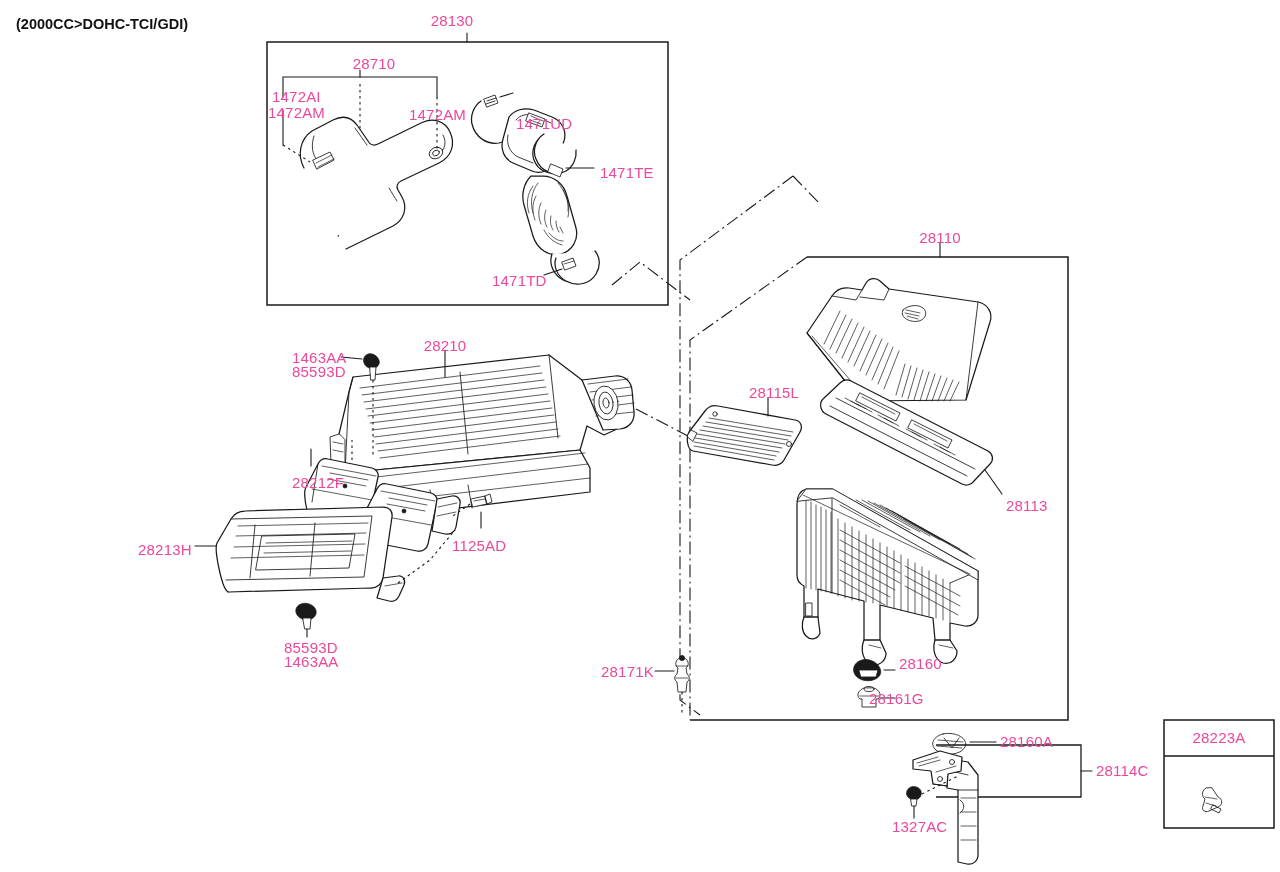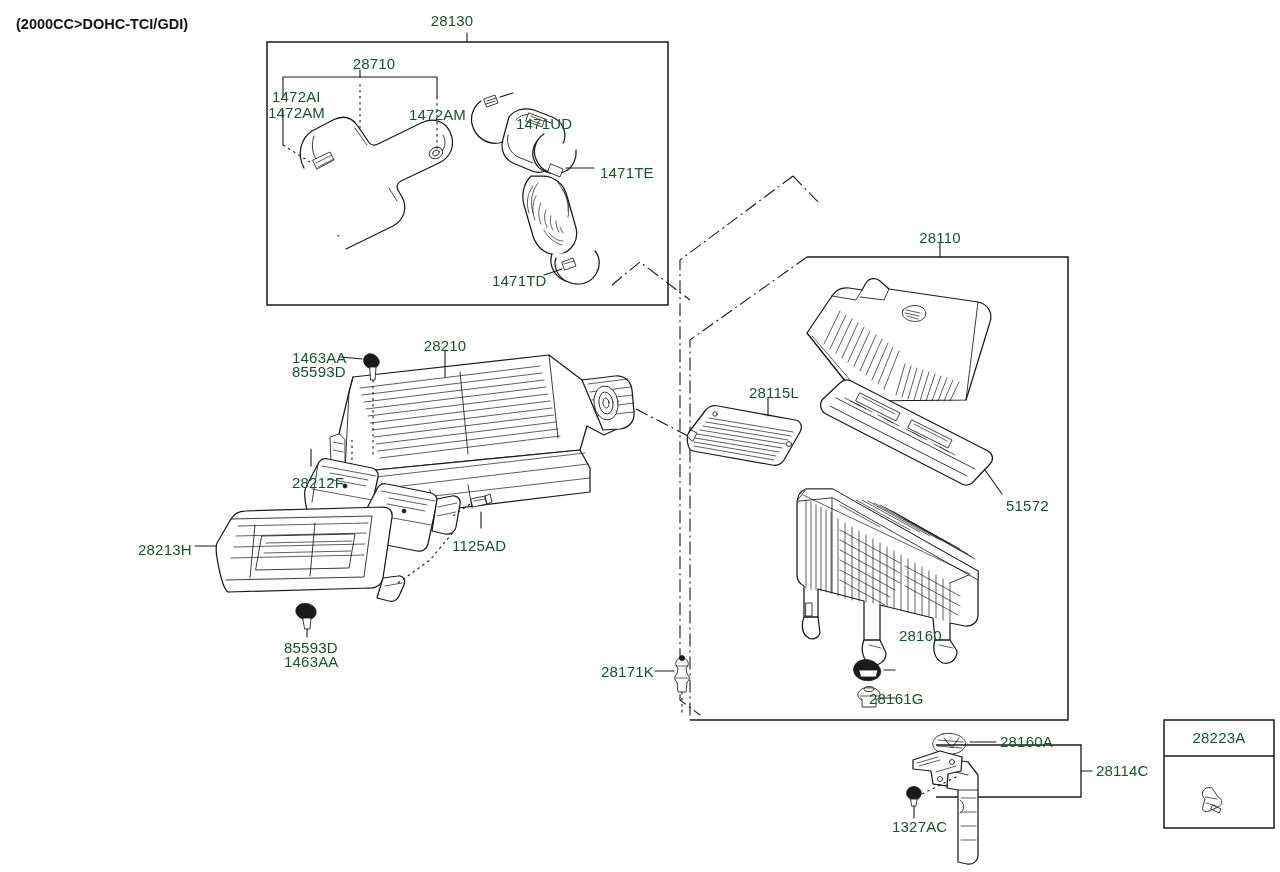--- a/index.html
+++ b/index.html
@@ -19,21 +19,21 @@
   #artwork {
     position: absolute;
     left: 0; top: 0;
     width: 1280px;
     height: 872px;
   }
   .lbl {
     position: absolute;
     font-family: "Liberation Sans", sans-serif;
     font-size: 15px;
-    color: #14532d;
+    color: #ec4899;
     white-space: nowrap;
     letter-spacing: 0.2px;
     line-height: 1.12;
   }
   .title {
     position: absolute;
     left: 16px;
     top: 16px;
     font-size: 14.5px;
     color: #111;
@@ -536,27 +536,27 @@
   <div class="lbl" style="left:268px; top:105px;">1472AM</div>
   <div class="lbl" style="left:409px; top:107px;">1472AM</div>
   <div class="lbl" style="left:516px; top:90px;margin-top:26px;">1471UD</div>
   <div class="lbl" style="left:600px; top:165px;">1471TE</div>
   <div class="lbl" style="left:492px; top:273px;">1471TD</div>
   <div class="lbl" style="left:940px; top:230px; transform:translateX(-50%);">28110</div>
   <div class="lbl" style="left:292px; top:350px;">1463AA</div>
   <div class="lbl" style="left:292px; top:364px;">85593D</div>
   <div class="lbl" style="left:445px; top:338px; transform:translateX(-50%);">28210</div>
   <div class="lbl" style="left:749px; top:385px;">28115L</div>
-  <div class="lbl" style="left:1006px; top:498px;">51572</div>
+  <div class="lbl" style="left:1006px; top:498px;">28113</div>
   <div class="lbl" style="left:292px; top:439px;margin-top:36px;">28212F</div>
   <div class="lbl" style="left:452px; top:538px;">1125AD</div>
   <div class="lbl" style="left:138px; top:542px;">28213H</div>
   <div class="lbl" style="left:284px; top:640px;">85593D</div>
   <div class="lbl" style="left:284px; top:654px;">1463AA</div>
   <div class="lbl" style="left:601px; top:664px;">28171K</div>
-  <div class="lbl" style="left:899px; top:628px;">28160</div>
+  <div class="lbl" style="left:899px; top:656px;">28160</div>
   <div class="lbl" style="left:869px; top:691px;">28161G</div>
   <div class="lbl" style="left:1000px; top:734px;">28160A</div>
   <div class="lbl" style="left:1096px; top:763px;">28114C</div>
   <div class="lbl" style="left:892px; top:819px;">1327AC</div>
   <div class="lbl" style="left:1219px; top:730px; transform:translateX(-50%);">28223A</div>
 
 </div>
 
 </body></html>

